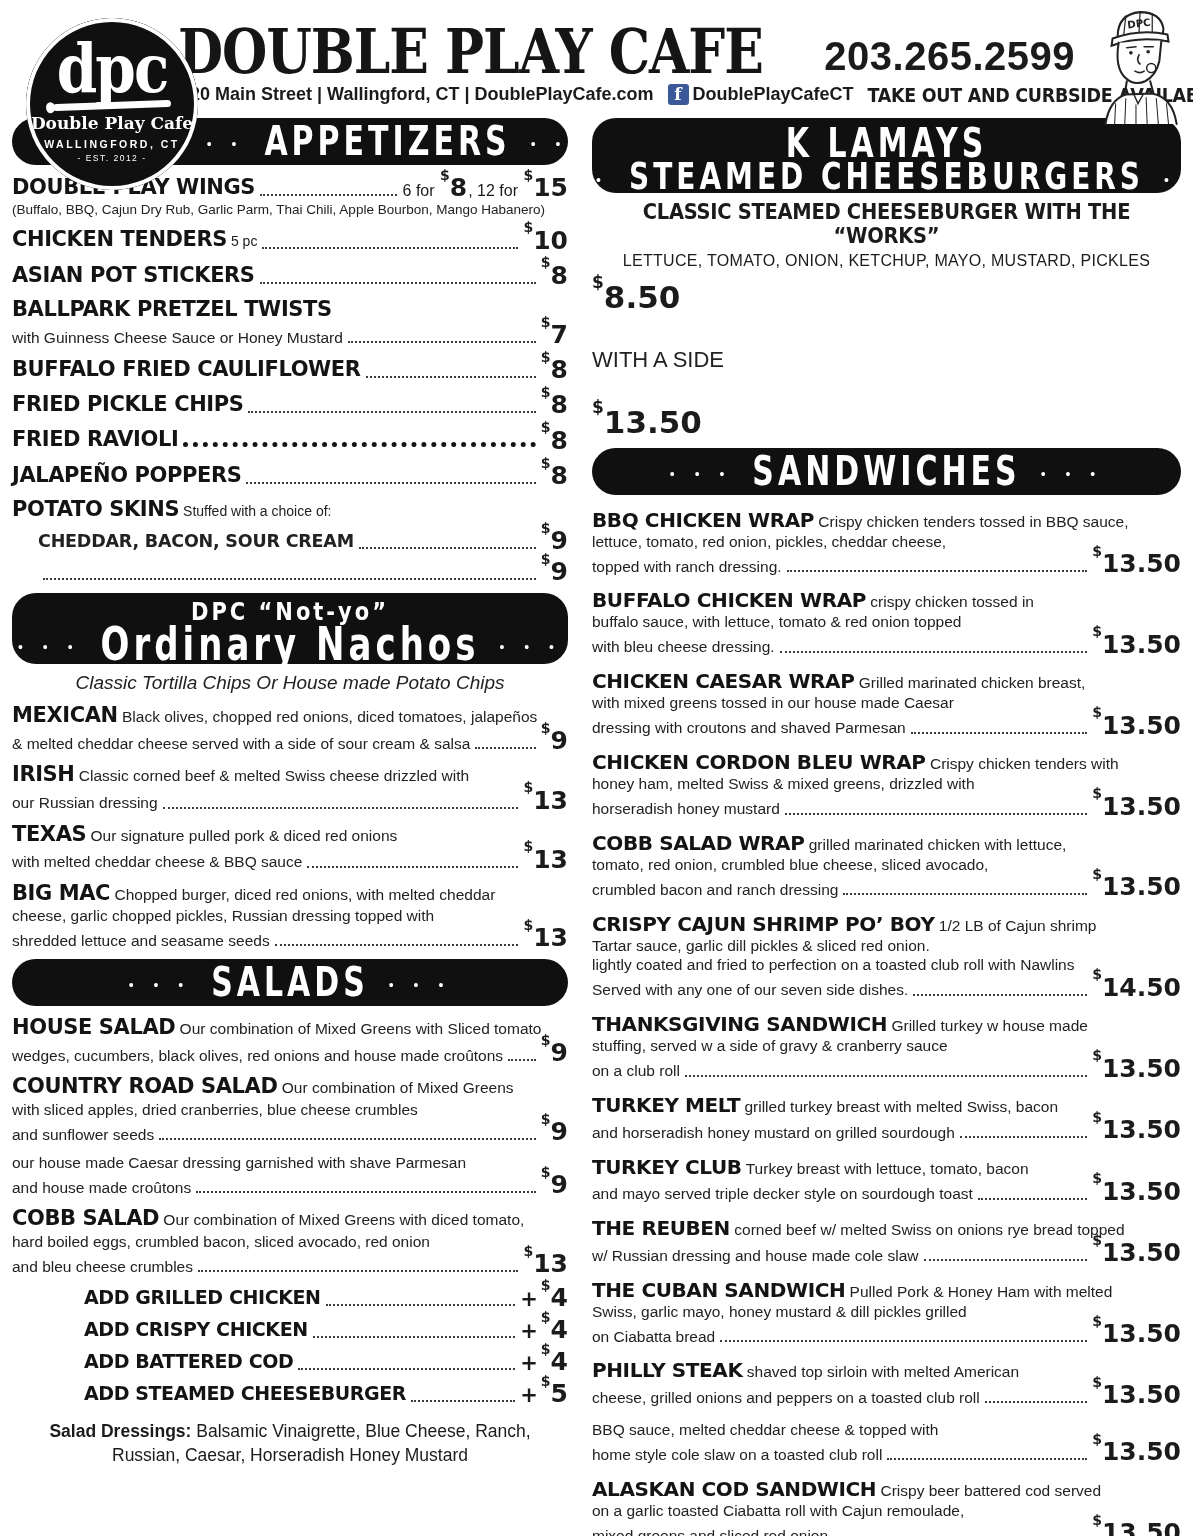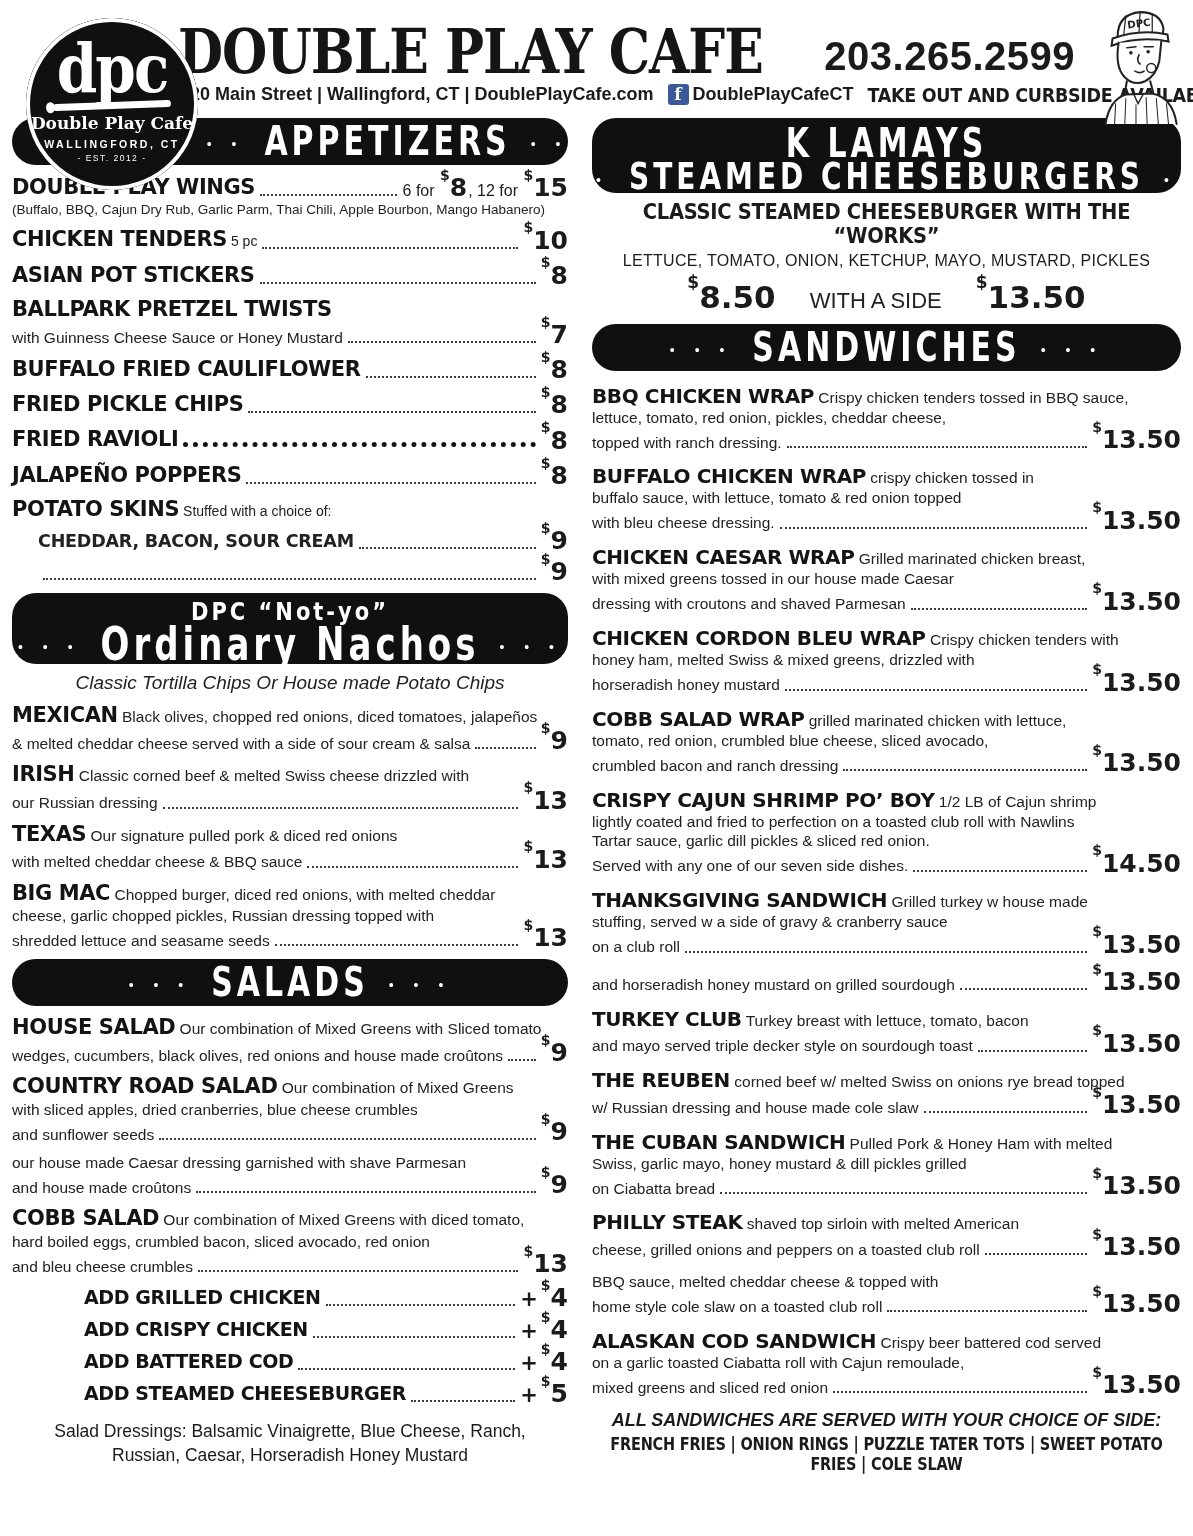--- a/index.html
+++ b/index.html
@@ -83,31 +83,31 @@
   .mi-last.sub .subname{font-family:"DejaVu Sans",sans-serif;font-weight:700;font-size:17.5px;
        letter-spacing:-0.2px;}
 
   
   .nachos-sub{text-align:center;font-style:italic;font-size:19px;color:#222;margin:4px 0 8px;}
 
   
   .cb-sub1{text-align:center;font-family:"DejaVu Sans",sans-serif;font-weight:700;font-size:19.5px;
        letter-spacing:-0.3px;transform:scaleY(1.08);margin-top:8px;}
   .cb-sub2{text-align:center;font-size:16px;letter-spacing:0.3px;margin-top:5px;}
-  .cb-prices{display:flex;justify-content:center;align-items:baseline;gap:34px;margin:12px 0 10px;}
+  .cb-prices{display:flex;justify-content:center;align-items:baseline;gap:34px;margin:12px 0 10px;flex-direction:column;}
   .cb-price{font-family:"DejaVu Sans",sans-serif;font-weight:700;font-size:31px;line-height:1;}
   .cb-price .dollar{font-size:17px;position:relative;top:-0.5em;line-height:0;}
   .cb-label{font-size:22px;color:#222;}
 
   
   .sw-note{text-align:center;font-style:italic;font-weight:700;font-size:18px;margin-top:12px;}
   .sw-sides{text-align:center;font-family:"DejaVu Sans",sans-serif;font-weight:700;font-size:14.5px;
        transform:scaleY(1.25);margin-top:7px;letter-spacing:-0.2px;}
   .dressings{text-align:center;font-size:17.5px;margin-top:14px;line-height:1.35;}
-  .dressings b{font-weight:400;}
+  .dressings b{font-weight:700;}
 </style>
 </head>
 <body>
 
 <div class="page">
 
   <div class="header">
     <div class="logo">
       <div class="logo-dpc">dpc</div>
       <div class="logo-bat"></div>
@@ -418,38 +418,39 @@
             <div class="mi-flow"><span class="mi-name">COBB SALAD WRAP</span><span class="mi-desc"> grilled marinated chicken with lettuce,</span></div>
             <div class="mi-line">tomato, red onion, crumbled blue cheese, sliced avocado,</div>
             <div class="mi-last">
               <span class="mi-lasttext">crumbled bacon and ranch dressing</span>
               <span class="mi-dots"></span>
               <span class="mi-price"><span class="pr-big"><sup class="dollar">$</sup>13.50</span></span>
             </div>
           </div>
           <div class="mi">
             <div class="mi-flow"><span class="mi-name">CRISPY CAJUN SHRIMP PO’ BOY</span><span class="mi-desc"> 1/2 LB of Cajun shrimp</span></div>
+            <div class="mi-line">Tartar sauce, garlic dill pickles &amp; sliced red onion.</div>
             <div class="mi-line">lightly coated and fried to perfection on a toasted club roll with Nawlins</div>
-            <div class="mi-line">Tartar sauce, garlic dill pickles &amp; sliced red onion.</div>
             <div class="mi-last">
               <span class="mi-lasttext">Served with any one of our seven side dishes.</span>
               <span class="mi-dots"></span>
               <span class="mi-price"><span class="pr-big"><sup class="dollar">$</sup>14.50</span></span>
             </div>
           </div>
           <div class="mi">
             <div class="mi-flow"><span class="mi-name">THANKSGIVING SANDWICH</span><span class="mi-desc"> Grilled turkey w house made</span></div>
             <div class="mi-line">stuffing, served w a side of gravy &amp; cranberry sauce</div>
             <div class="mi-last">
               <span class="mi-lasttext">on a club roll</span>
               <span class="mi-dots"></span>
               <span class="mi-price"><span class="pr-big"><sup class="dollar">$</sup>13.50</span></span>
             </div>
           </div>
           <div class="mi">
+            <div class="mi-flow"><span class="mi-name">TURKEY MELT</span><span class="mi-desc"> grilled turkey breast with melted Swiss, bacon</span></div>
             <div class="mi-last">
               <span class="mi-lasttext">and horseradish honey mustard on grilled sourdough</span>
               <span class="mi-dots"></span>
               <span class="mi-price"><span class="pr-big"><sup class="dollar">$</sup>13.50</span></span>
             </div>
           </div>
           <div class="mi">
             <div class="mi-flow"><span class="mi-name">TURKEY CLUB</span><span class="mi-desc"> Turkey breast with lettuce, tomato, bacon</span></div>
             <div class="mi-last">
               <span class="mi-lasttext">and mayo served triple decker style on sourdough toast</span>

